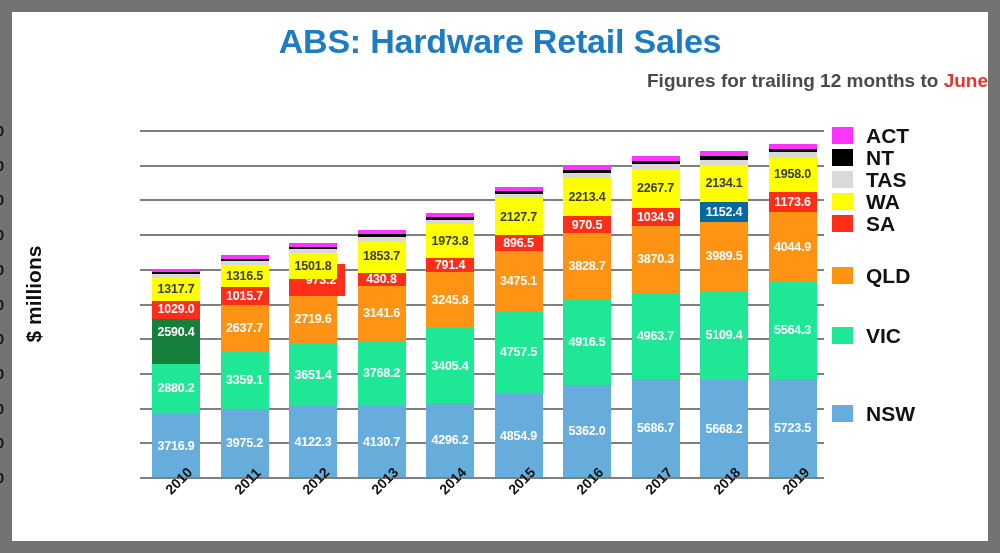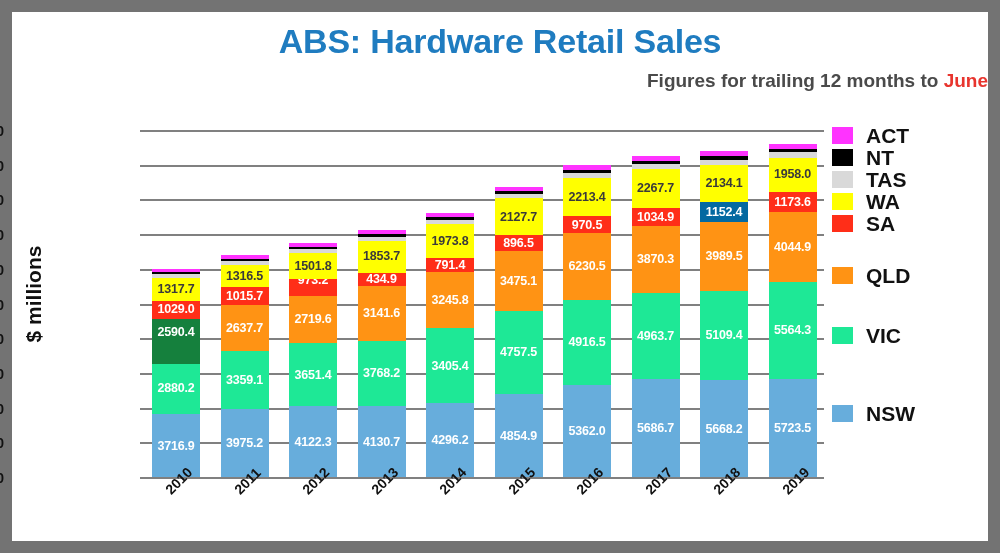--- a/index.html
+++ b/index.html
@@ -246,42 +246,42 @@
         <div class="bar" style="left: 149px; height: 347px;">
           <div class="seg" style="background: rgb(103, 173, 220); height: 71.5219px; bottom: 0px;">
             <span class="val val-light">4122.3</span>
           </div>
           <div class="seg" style="background: rgb(30, 232, 150); height: 63.3518px; bottom: 71.5219px;">
             <span class="val val-light">3651.4</span>
           </div>
           <div class="seg" style="background: rgb(255, 147, 20); height: 47.1851px; bottom: 134.874px;">
             <span class="val val-light">2719.6</span>
           </div>
-          <div class="seg" style="background: rgb(255, 46, 24); height: 32px; bottom: 182.059px;">
+          <div class="seg" style="background: rgb(255, 46, 24); height: 32px; bottom: 182.059px; padding-left: 8px;">
             <span class="val val-light">973.2</span>
           </div>
           <div class="seg" style="background: rgb(255, 255, 0); height: 26.0562px; bottom: 198.944px;">
             <span class="val val-dark">1501.8</span>
           </div>
           <div class="seg" style="background: rgb(217, 217, 217); height: 3.73025px; bottom: 225px;"></div>
           <div class="seg" style="background: rgb(0, 0, 0); height: 2.429px; bottom: 228.73px;"></div>
           <div class="seg" style="background: rgb(255, 51, 255); height: 3.55675px; bottom: 231.159px;"></div>
         </div>
         <div class="bar" style="left: 217.5px; height: 347px;">
           <div class="seg" style="background: rgb(103, 173, 220); height: 71.6676px; bottom: 0px;">
             <span class="val val-light">4130.7</span>
           </div>
           <div class="seg" style="background: rgb(30, 232, 150); height: 65.3783px; bottom: 71.6676px;">
             <span class="val val-light">3768.2</span>
           </div>
           <div class="seg" style="background: rgb(255, 147, 20); height: 54.5068px; bottom: 137.046px;">
             <span class="val val-light">3141.6</span>
           </div>
           <div class="seg" style="background: rgb(255, 46, 24); height: 13.6579px; bottom: 191.553px;">
-            <span class="val val-light">434.9</span>
+            <span class="val val-light">430.8</span>
           </div>
           <div class="seg" style="background: rgb(255, 255, 0); height: 32.1617px; bottom: 205.211px;">
             <span class="val val-dark">1853.7</span>
           </div>
           <div class="seg" style="background: rgb(217, 217, 217); height: 3.9905px; bottom: 237.372px;"></div>
           <div class="seg" style="background: rgb(0, 0, 0); height: 2.6025px; bottom: 241.363px;"></div>
           <div class="seg" style="background: rgb(255, 51, 255); height: 3.73025px; bottom: 243.965px;"></div>
         </div>
         <div class="bar" style="left: 286px; height: 347px;">
           <div class="seg" style="background: rgb(103, 173, 220); height: 74.5391px; bottom: 0px;">
@@ -324,21 +324,21 @@
           <div class="seg" style="background: rgb(255, 51, 255); height: 4.3375px; bottom: 287.085px;"></div>
         </div>
         <div class="bar" style="left: 423px; height: 347px;">
           <div class="seg" style="background: rgb(103, 173, 220); height: 93.0307px; bottom: 0px;">
             <span class="val val-light">5362.0</span>
           </div>
           <div class="seg" style="background: rgb(30, 232, 150); height: 85.3013px; bottom: 93.0307px;">
             <span class="val val-light">4916.5</span>
           </div>
           <div class="seg" style="background: rgb(255, 147, 20); height: 66.4279px; bottom: 178.332px;">
-            <span class="val val-light">6230.5</span>
+            <span class="val val-light">3828.7</span>
           </div>
           <div class="seg" style="background: rgb(255, 46, 24); height: 16.8382px; bottom: 244.76px;">
             <span class="val val-light">970.5</span>
           </div>
           <div class="seg" style="background: rgb(255, 255, 0); height: 38.4025px; bottom: 261.598px;">
             <span class="val val-dark">2213.4</span>
           </div>
           <div class="seg" style="background: rgb(217, 217, 217); height: 4.858px; bottom: 300.001px;"></div>
           <div class="seg" style="background: rgb(0, 0, 0); height: 3.123px; bottom: 304.859px;"></div>
           <div class="seg" style="background: rgb(255, 51, 255); height: 4.59775px; bottom: 307.982px;"></div>

